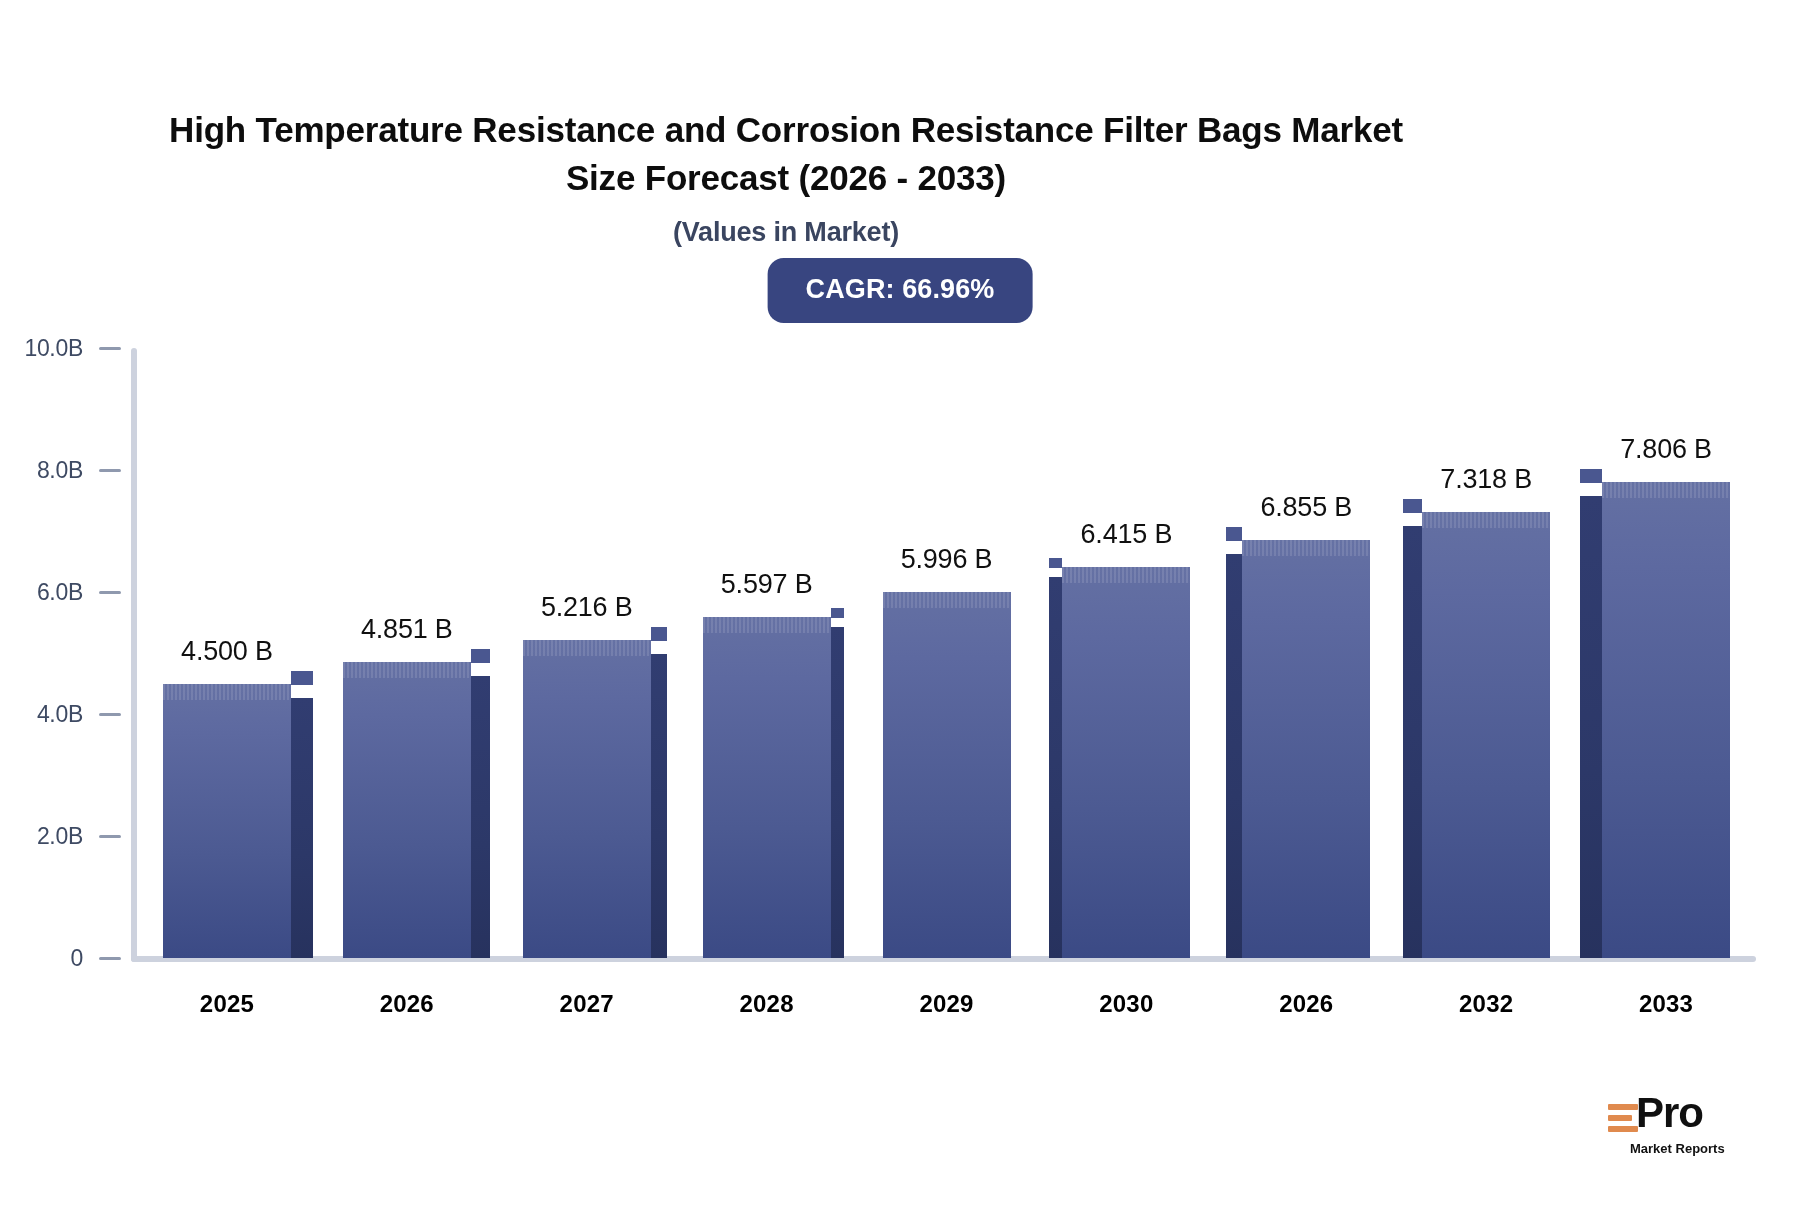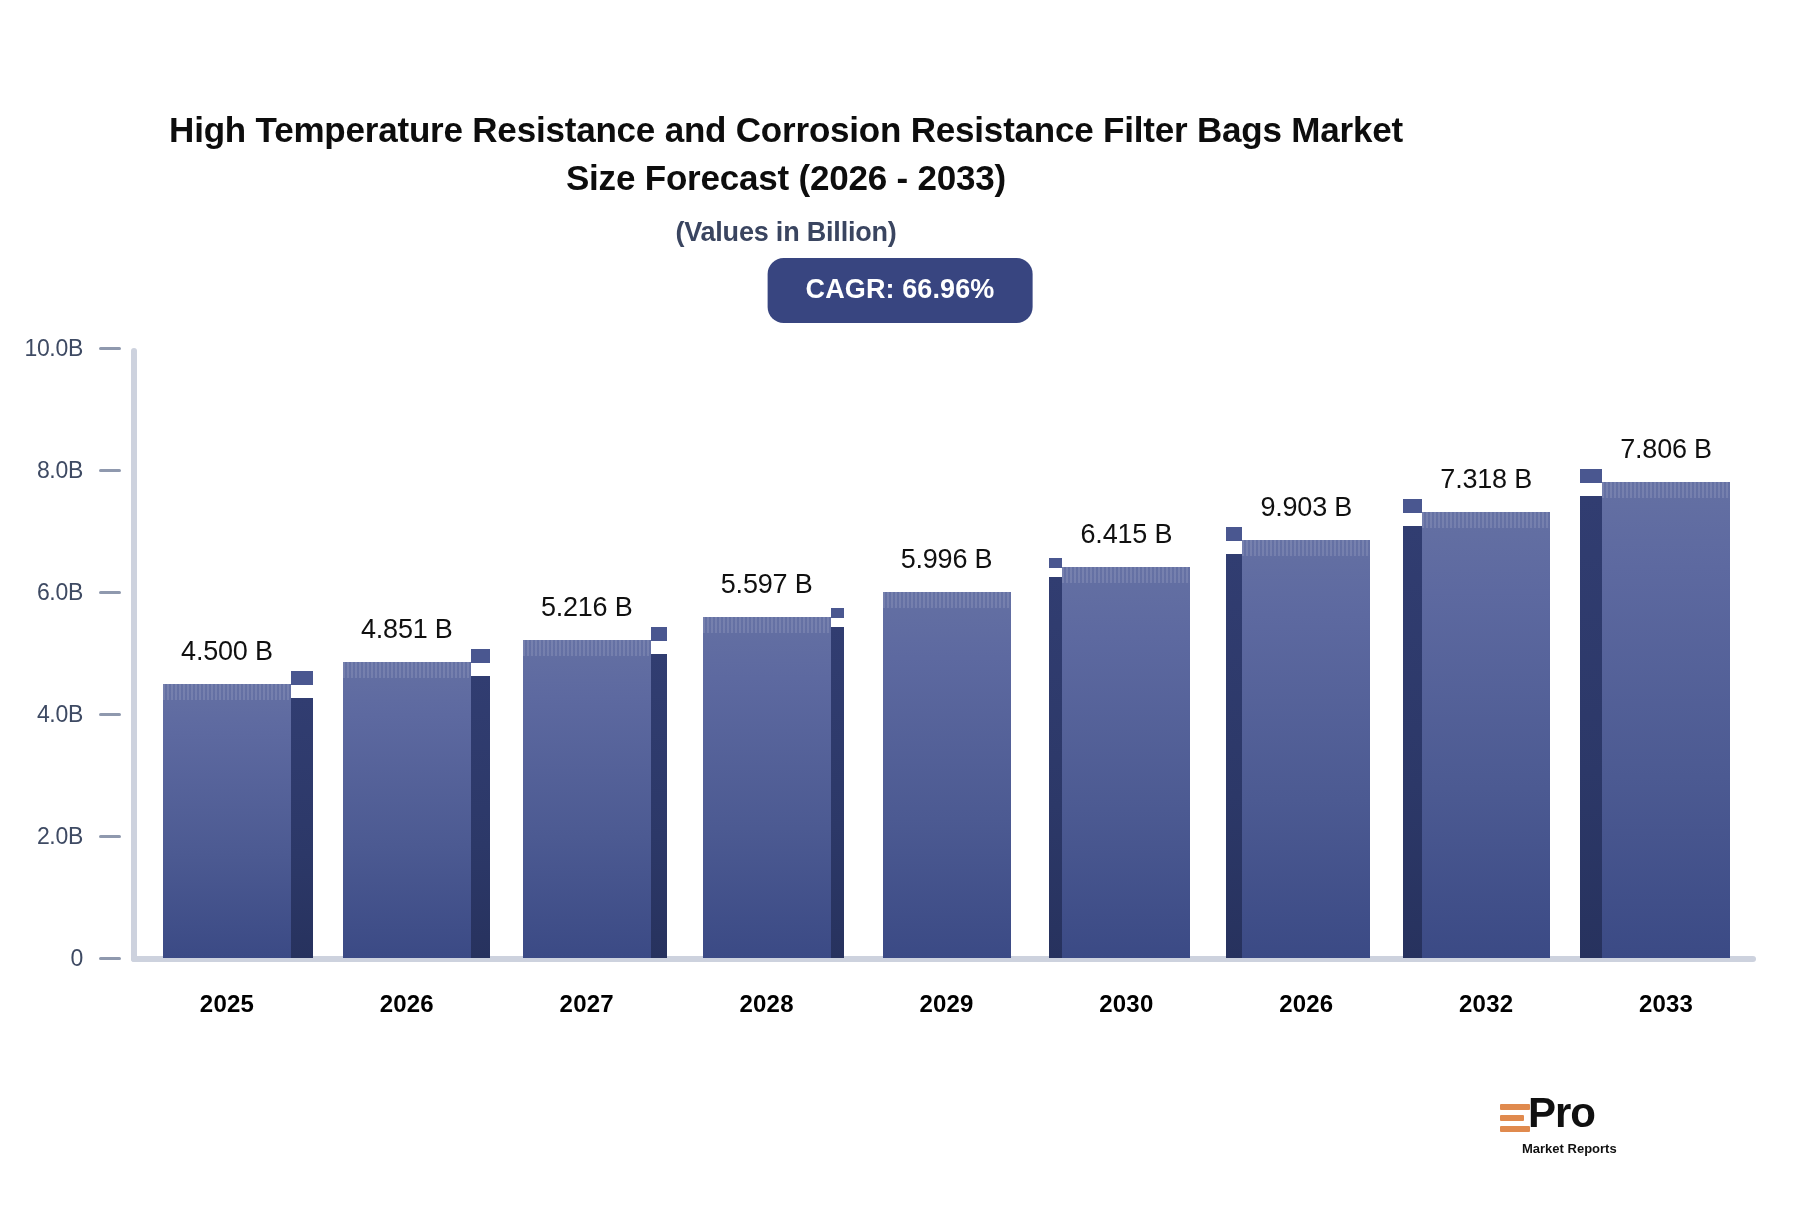--- a/index.html
+++ b/index.html
@@ -170,21 +170,21 @@
     top: 990px;
     font-size: 24px;
     font-weight: 700;
     color: #000000;
     letter-spacing: 0.2px;
   }
 
   
   #logo {
     position: absolute;
-    left: 1500px;
+    left: 1608px;
     top: 1096px;
     width: 120px;
     height: 72px;
   }
   .logo-marks {
     position: absolute;
     left: 0; top: 8px;
     width: 34px;
   }
   .logo-marks span {
@@ -217,21 +217,21 @@
     padding-left: 20px;
   }
 </style>
 </head>
 <body>
 
 <div id="page">
 
   <div class="title-wrap">
     <div class="chart-title">High Temperature Resistance and Corrosion Resistance Filter Bags Market Size Forecast (2026 - 2033)</div>
-    <div class="chart-subtitle">(Values in Billion)</div>
+    <div class="chart-subtitle">(Values in Market)</div>
   </div>
 
   <div class="cagr-badge">CAGR: 66.96%</div>
 
   <div id="plot">
     <div class="y-axis-line"></div>
     <div class="x-axis-line"></div>
     <div id="yticks">
         <div class="ytick" style="top: 958px;">
           <span class="ylabel">0</span>
@@ -331,21 +331,21 @@
         <div class="x-label" style="left: 1196.28px;">2026</div>
         <div class="x-label" style="left: 1376.17px;">2032</div>
         <div class="x-label" style="left: 1556.06px;">2033</div>
       </div>
   <div class="bar-value" style="left: 96.9444px; top: 635.5px;">4.500 B</div>
       <div class="bar-value" style="left: 276.833px; top: 614.089px; text-align: center;">4.851 B</div>
       <div class="bar-value" style="left: 456.722px; top: 591.824px;">5.216 B</div>
       <div class="bar-value" style="left: 636.611px; top: 568.583px;">5.597 B</div>
       <div class="bar-value" style="left: 816.5px; top: 544.244px;">5.996 B</div>
       <div class="bar-value" style="left: 996.389px; top: 518.685px;">6.415 B</div>
-      <div class="bar-value" style="left: 1176.28px; top: 491.845px;">9.903 B</div>
+      <div class="bar-value" style="left: 1176.28px; top: 491.845px;">6.855 B</div>
       <div class="bar-value" style="left: 1356.17px; top: 463.602px;">7.318 B</div>
       <div class="bar-value" style="left: 1536.06px; top: 433.834px;">7.806 B</div>
     </div>
 
   <div id="logo">
     <div class="logo-marks">
       <span class="m1"></span>
         <span class="m2"></span>
         <span class="m3"></span>
     </div>

